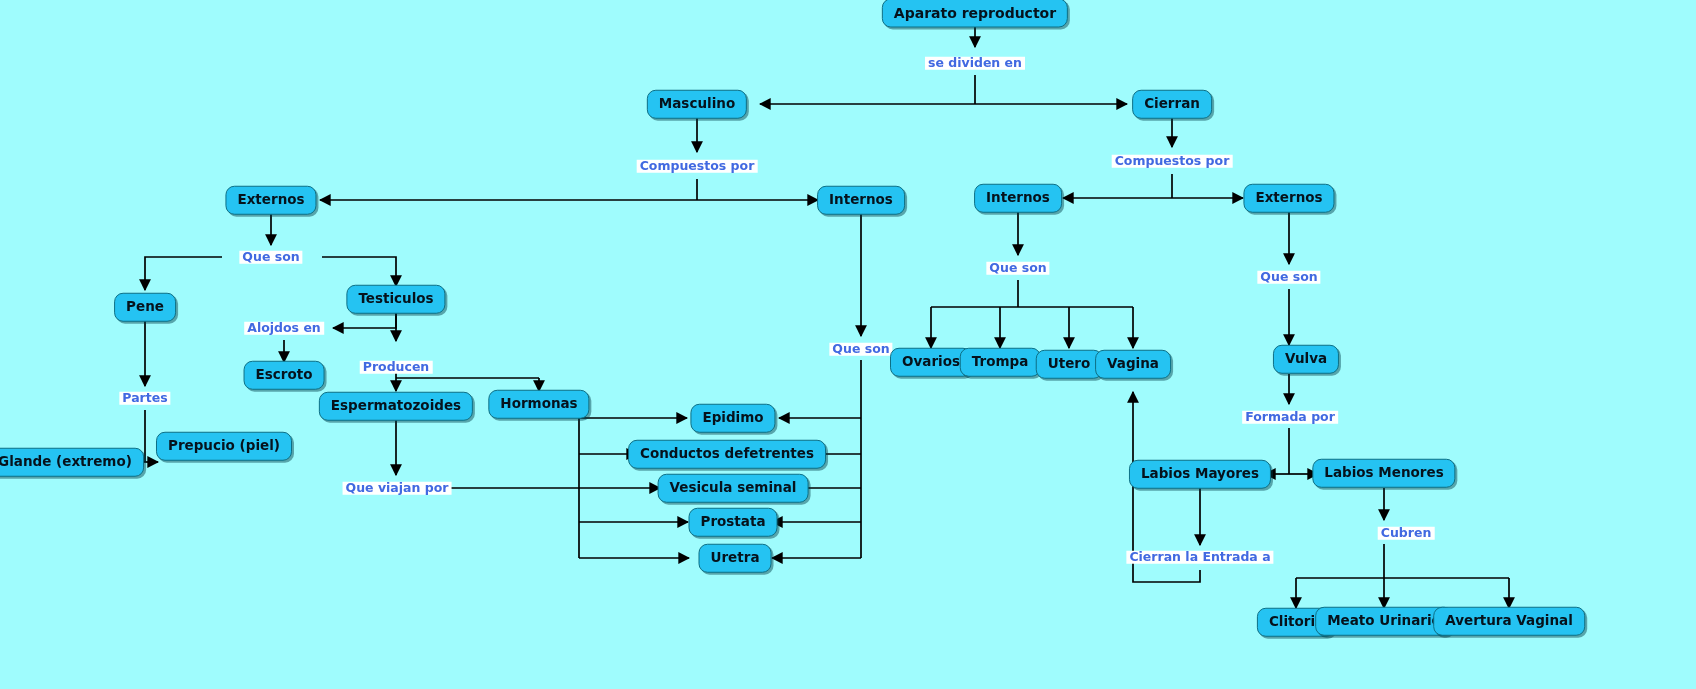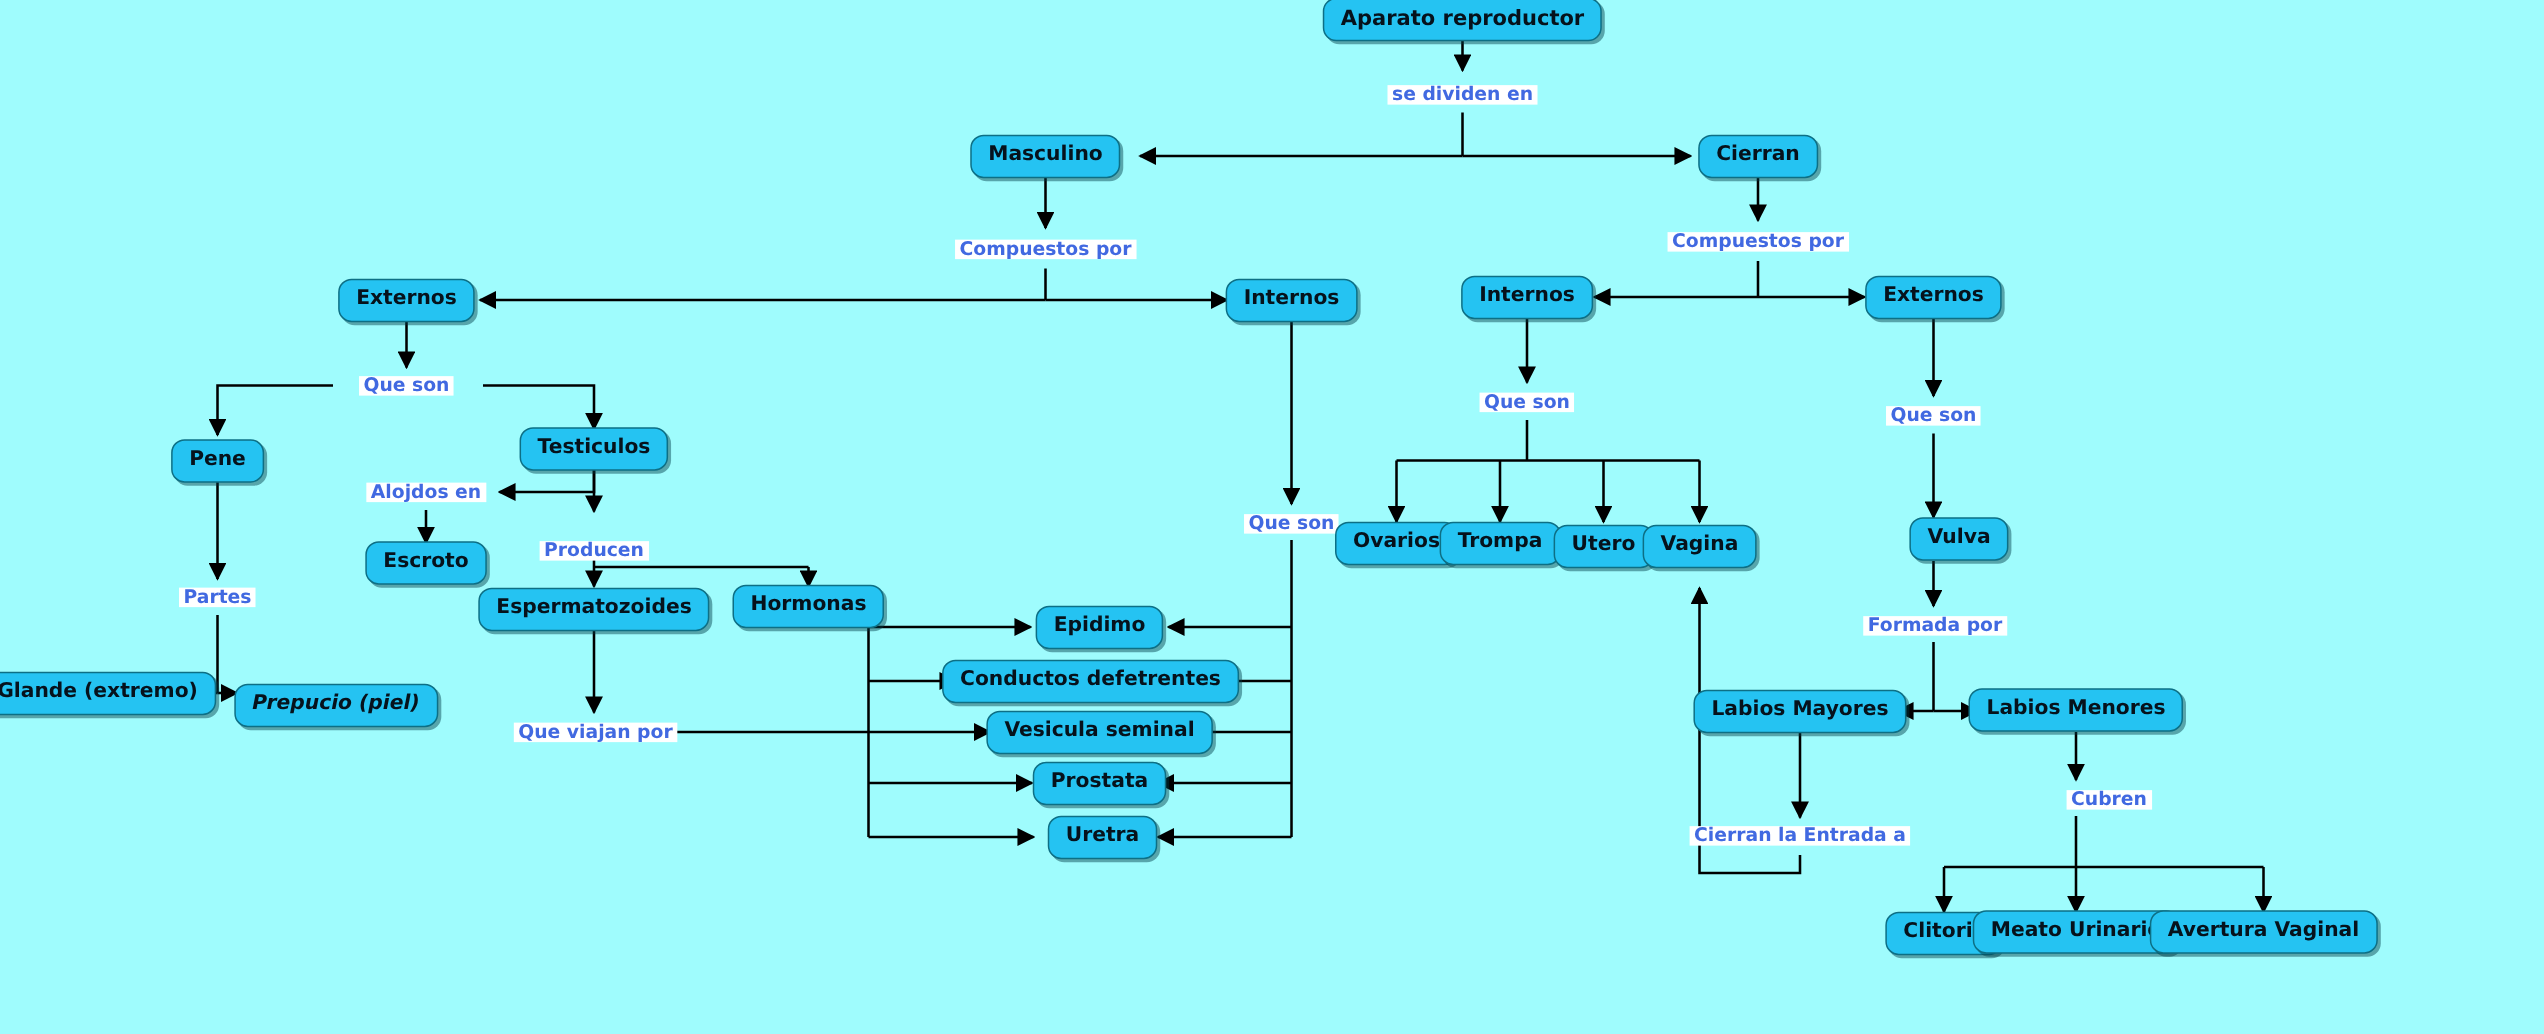--- a/index.html
+++ b/index.html
@@ -142,21 +142,21 @@
   <div class="node" style="left:1018px;top:198px;">Internos</div>
   <div class="node" style="left:1289px;top:198px;">Externos</div>
 
   <div class="node" style="left:145px;top:307px;">Pene</div>
   <div class="node" style="left:396px;top:299px;">Testiculos</div>
   <div class="node" style="left:284px;top:375px;">Escroto</div>
   <div class="node" style="left:396px;top:406px;">Espermatozoides</div>
   <div class="node" style="left:539px;top:404px;">Hormonas</div>
 
   <div class="node" style="left:65px;top:462px;">Glande (extremo)</div>
-  <div class="node" style="left:224px;top:470px;font-style:italic;">Prepucio (piel)</div>
+  <div class="node" style="left:224px;top:446px;">Prepucio (piel)</div>
 
   <div class="node" style="left:733px;top:418px;">Epidimo</div>
   <div class="node" style="left:727px;top:454px;">Conductos defetrentes</div>
   <div class="node" style="left:733px;top:488px;">Vesicula seminal</div>
   <div class="node" style="left:733px;top:522px;">Prostata</div>
   <div class="node" style="left:735px;top:558px;">Uretra</div>
 
   <div class="node" style="left:931px;top:362px;">Ovarios</div>
   <div class="node" style="left:1000px;top:362px;">Trompa</div>
   <div class="node" style="left:1069px;top:364px;">Utero</div>

